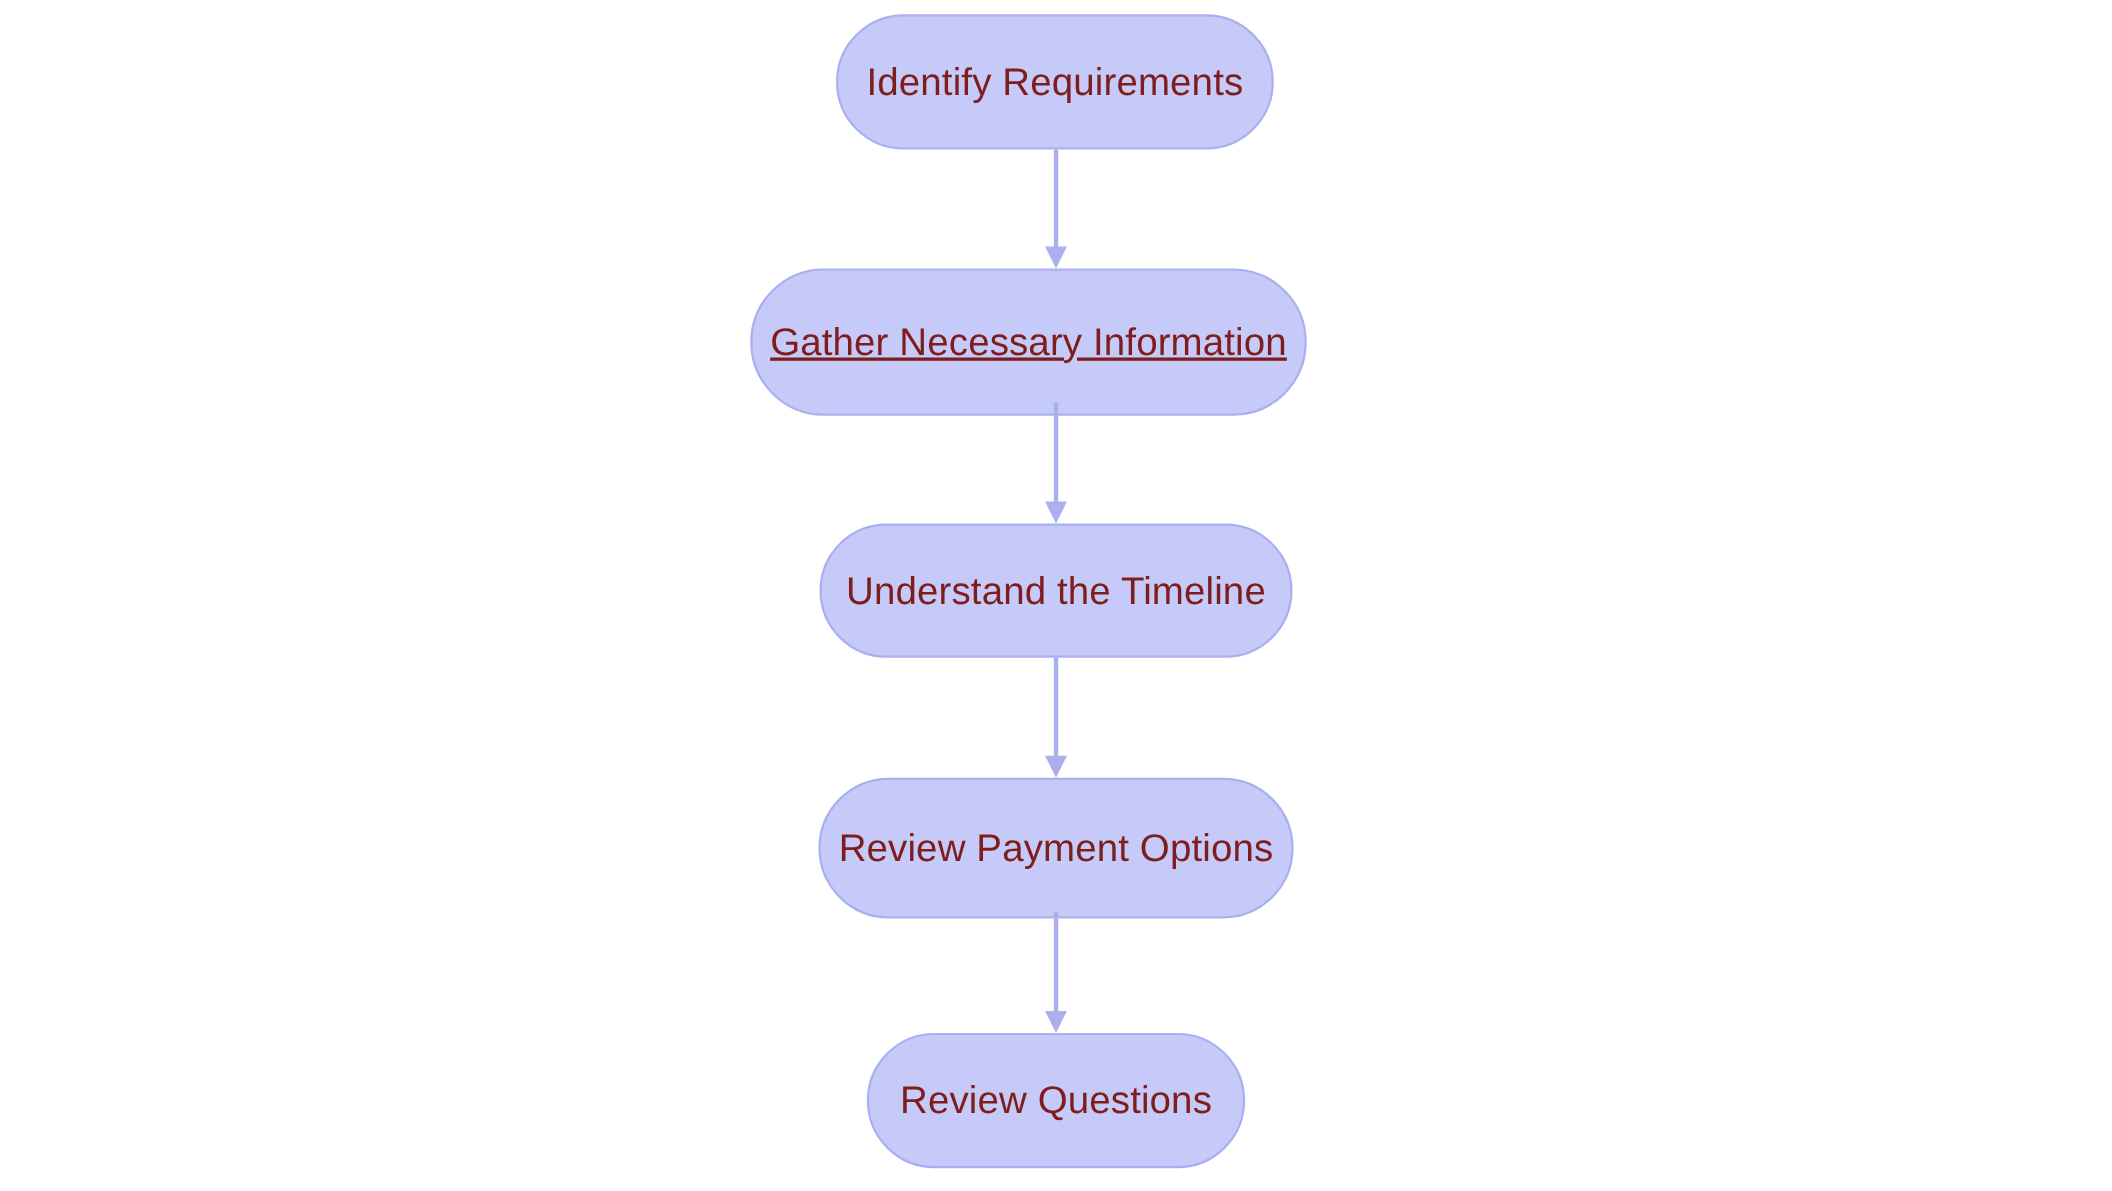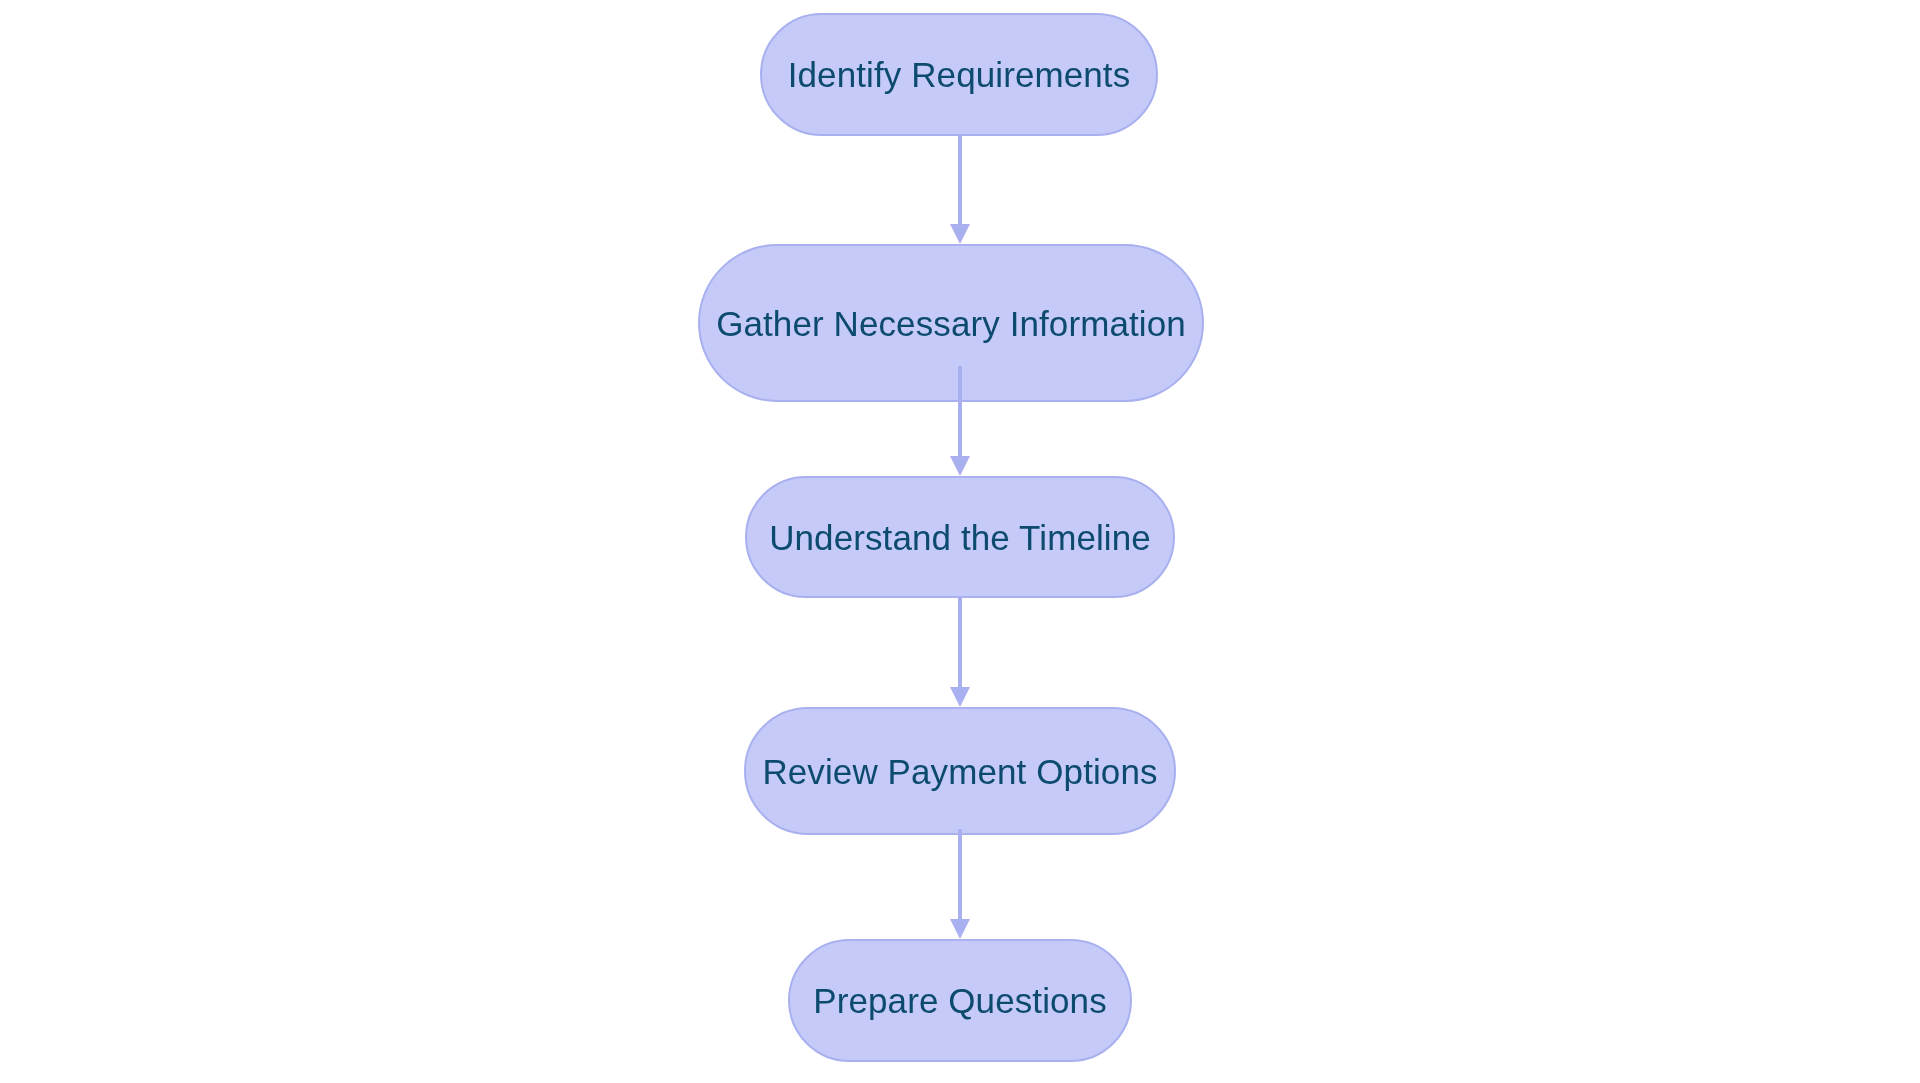--- a/index.html
+++ b/index.html
@@ -25,21 +25,21 @@
   
   .flow-node {
     position: absolute;
     box-sizing: border-box;
     display: flex;
     align-items: center;
     justify-content: center;
     background: #c5caf9;
     border: 2px solid #a9b0ef;
     border-radius: 999px;
-    color: #0c4a6e;
+    color: #7f1d1d;
     font-size: 35px;
     font-weight: 400;
     letter-spacing: 0.1px;
     line-height: 1;
     white-space: nowrap;
     user-select: none;
   }
 
   .flow-node .node-label {
     display: block;
@@ -68,21 +68,21 @@
     <span class="node-label">Identify Requirements</span>
   </div>
 
   <div class="flow-connector" style="left:947px; top:136px; height:108px;">
     <svg viewBox="0 0 26 108" preserveAspectRatio="none">
       <line x1="13" y1="0" x2="13" y2="90" stroke="#a9b0ef" stroke-width="4"></line>
       <polygon points="3,88 23,88 13,108" fill="#a9b0ef"></polygon>
     </svg>
   </div>
 
-  <div class="flow-node" style="left:698px; top:244px; width:506px; height:158px;">
+  <div class="flow-node" style="left:682px; top:244px; width:506px; height:134px;text-decoration:underline;">
     <span class="node-label">Gather Necessary Information</span>
   </div>
 
   <div class="flow-connector" style="left:947px; top:366px; height:110px;">
     <svg viewBox="0 0 26 110" preserveAspectRatio="none">
       <line x1="13" y1="0" x2="13" y2="92" stroke="#a9b0ef" stroke-width="4"></line>
       <polygon points="3,90 23,90 13,110" fill="#a9b0ef"></polygon>
     </svg>
   </div>
 
@@ -102,16 +102,16 @@
   </div>
 
   <div class="flow-connector" style="left:947px; top:829px; height:110px;">
     <svg viewBox="0 0 26 110" preserveAspectRatio="none">
       <line x1="13" y1="0" x2="13" y2="92" stroke="#a9b0ef" stroke-width="4"></line>
       <polygon points="3,90 23,90 13,110" fill="#a9b0ef"></polygon>
     </svg>
   </div>
 
   <div class="flow-node" style="left:788px; top:939px; width:344px; height:123px;">
-    <span class="node-label">Prepare Questions</span>
+    <span class="node-label">Review Questions</span>
   </div>
 
 </div>
 
 </body></html>

